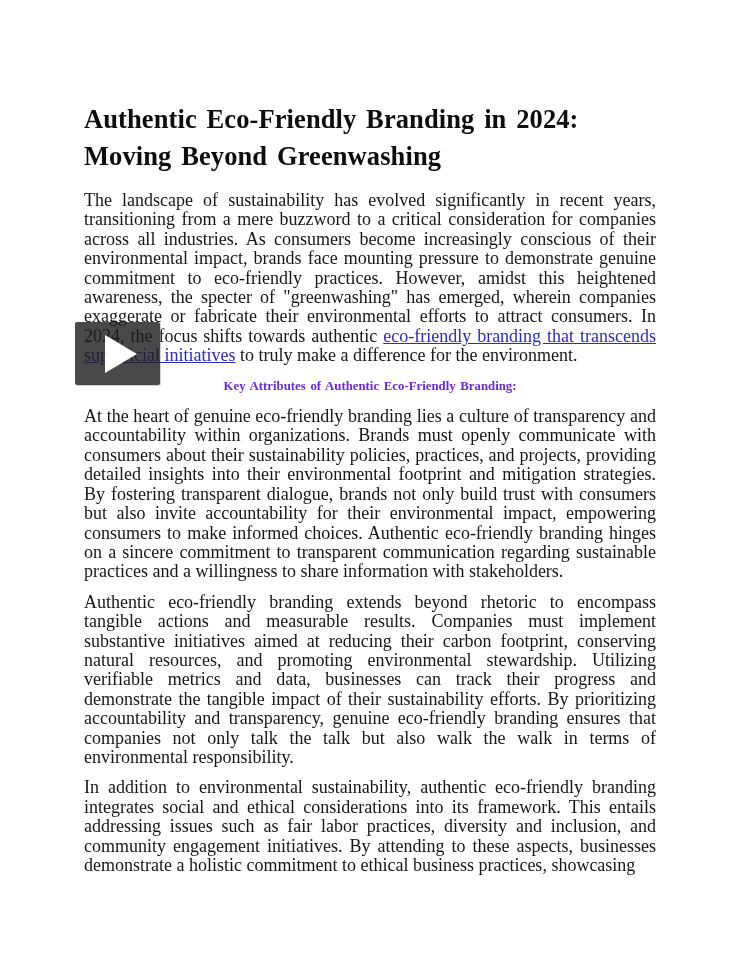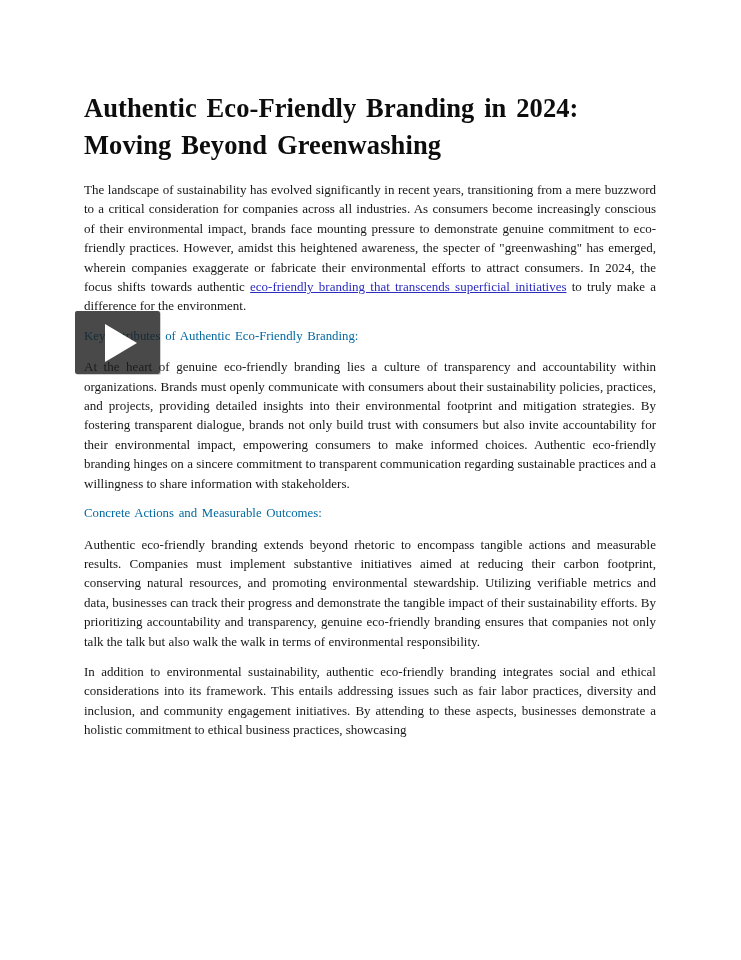--- a/index.html
+++ b/index.html
@@ -12,21 +12,21 @@
     height: 960px;
     overflow: hidden;
     font-family: "Liberation Serif", "DejaVu Serif", serif;
     color: #141414;
     position: relative;
   }
 
   .page {
     position: absolute;
     left: 0;
-    top: 4px;
+    top: 15px;
     width: 741px;
     height: 708px;
     background: #ffffff;
   }
 
   .content {
     position: absolute;
     left: 84px;
     top: 86px;
     width: 572px;
@@ -37,35 +37,35 @@
     font-weight: bold;
     line-height: 37px;
     letter-spacing: 0.1px;
     word-spacing: 3px;
     margin: 0 0 16px 0;
     text-align: left;
     color: #0d0d0d;
   }
 
   p.body-text {
-    font-size: 13px;
+    font-size: 18px;
     line-height: 19.4px;
     text-align: justify;
     text-justify: inter-word;
     margin: 0 0 11px 0;
     color: #161616;
   }
 
   h2.section-heading {
     font-size: 12.8px;
-    font-weight: normal;
+    font-weight: bold;
     line-height: 19.4px;
     margin: 0 0 11px 0;
-    text-align: left;
-    color: #0369a1;
+    text-align: center;
+    color: #6d28d9;
     word-spacing: 1.5px;
   }
 
   .doc-link {
     color: #2b2bbf;
     text-decoration: underline;
   }
 
   
   .video-overlay {
@@ -98,21 +98,20 @@
   <div class="content">
 
     <h1 class="doc-title">Authentic Eco-Friendly Branding in 2024: Moving Beyond Greenwashing</h1>
 
     <p class="body-text"><span>The landscape of sustainability has evolved significantly in recent years, transitioning from a mere buzzword to a critical consideration for companies across all industries. As consumers become increasingly conscious of their environmental impact, brands face mounting pressure to demonstrate genuine commitment to eco-friendly practices. However, amidst this heightened awareness, the specter of "greenwashing" has emerged, wherein companies exaggerate or fabricate their environmental efforts to attract consumers. In 2024, the focus shifts towards authentic </span><a class="doc-link" href="#">eco-friendly branding that transcends superficial initiatives</a><span> to truly make a difference for the environment.</span></p>
 
     <h2 class="section-heading">Key Attributes of Authentic Eco-Friendly  Branding:</h2>
 
     <p class="body-text">At the heart of genuine eco-friendly branding lies a culture of transparency and accountability within organizations. Brands must openly communicate with consumers about their sustainability policies, practices, and projects, providing detailed insights into their environmental footprint and mitigation strategies. By fostering transparent dialogue, brands not only build trust with consumers but also invite accountability for their environmental impact, empowering consumers to make informed choices. Authentic eco-friendly branding hinges on a sincere commitment to transparent communication regarding sustainable practices and a willingness to share information with stakeholders.</p>
 
-    <h2 class="section-heading">Concrete Actions and Measurable Outcomes:</h2>
     <p class="body-text">Authentic eco-friendly branding extends beyond rhetoric to encompass tangible actions and measurable results. Companies must implement substantive initiatives aimed at reducing their carbon footprint, conserving natural resources, and promoting environmental stewardship. Utilizing verifiable metrics and data, businesses can track their progress and demonstrate the tangible impact of their sustainability efforts. By prioritizing accountability and transparency, genuine eco-friendly branding ensures that companies not only talk the talk but also walk the walk in terms of environmental  responsibility.</p>
 
     <p class="body-text">In addition to environmental sustainability, authentic eco-friendly branding integrates social and ethical considerations into its framework. This entails addressing issues such as fair labor practices, diversity and inclusion, and community engagement initiatives. By attending to these aspects, businesses demonstrate a holistic commitment to ethical business practices, showcasing</p>
 
   </div>
 
   <div class="video-overlay">
     <span class="play-triangle"></span>
   </div>
 

